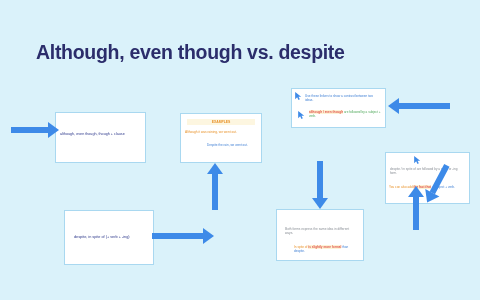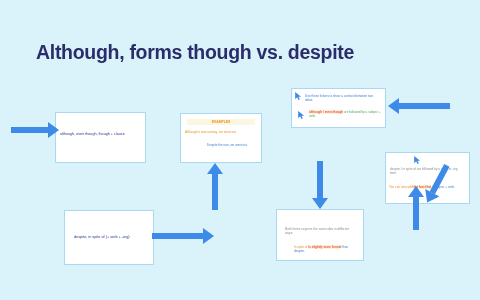--- a/index.html
+++ b/index.html
@@ -193,21 +193,21 @@
 
   #cur-contrast-1 { left: 3px;  top: 3px; }
   #cur-contrast-2 { left: 6px;  top: 22px; }
   #cur-noun-1     { left: 28px; top: 3px; }
 </style>
 </head>
 <body>
 
 <div id="canvas">
 
-  <div id="page-title">Although, forms though vs. despite</div>
+  <div id="page-title">Although, even though vs. despite</div>
 
   <div class="card" id="box-although">
     <div class="card-text t-navy">although, even though, though + clause</div>
   </div>
 
   <div class="card" id="box-despite">
     <div class="card-text t-navy">despite, in spite of (+ verb + -ing)</div>
   </div>
 
   <div class="card" id="box-examples">

